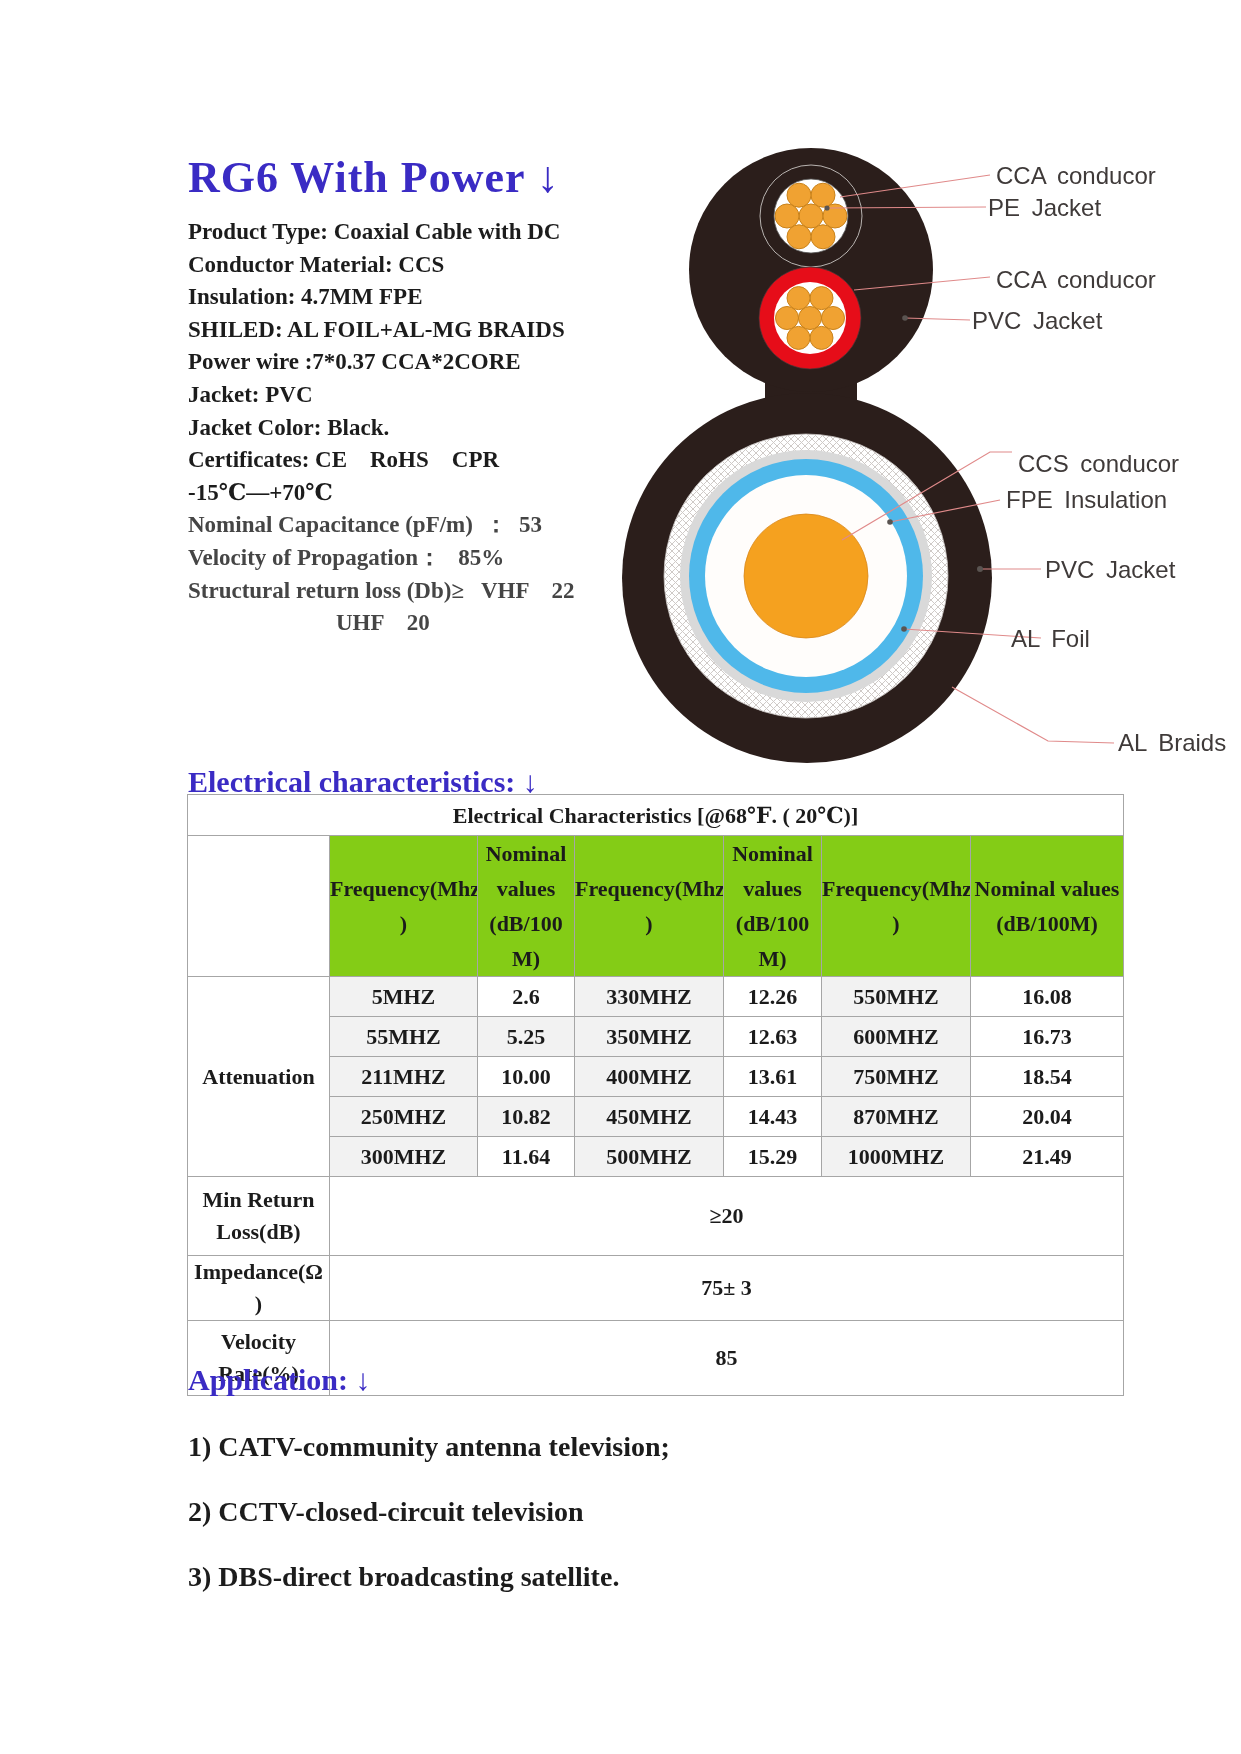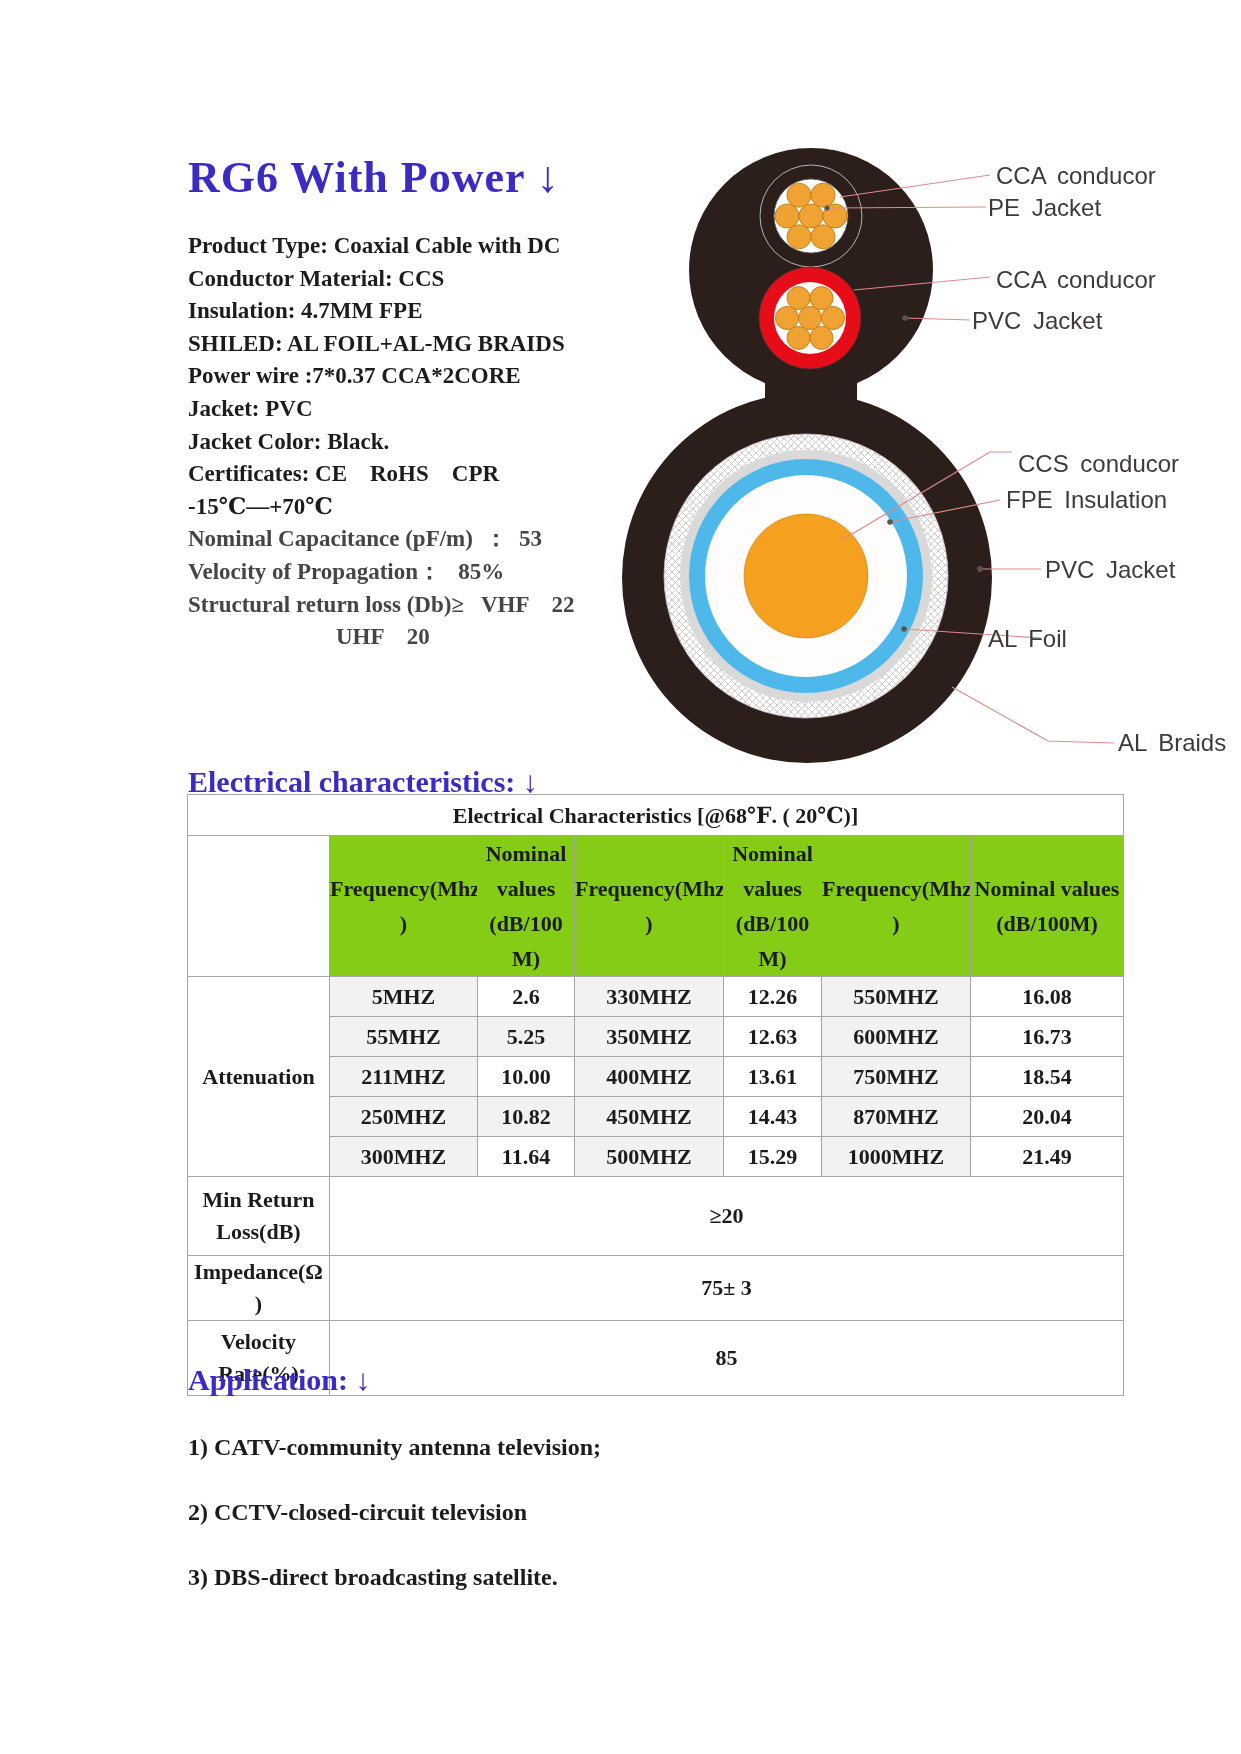--- a/index.html
+++ b/index.html
@@ -3,21 +3,21 @@
 <meta charset="utf-8">
 <style>
   html,body{margin:0;padding:0;background:#ffffff;}
   body{width:1241px;height:1754px;position:relative;overflow:hidden;
        font-family:"Liberation Serif","DejaVu Serif",serif;}
   .abs{position:absolute;}
   
   .doc-title{left:188px;top:152px;font-size:44px;font-weight:bold;color:#3a2bc4;letter-spacing:1px;}
   .sec-head{font-size:30px;font-weight:bold;color:#3a2bc4;}
   
-  .specs{left:188px;top:230px;width:470px;}
+  .specs{left:188px;top:216px;width:470px;}
   .spec{font-size:23px;font-weight:bold;color:#1c1c1c;line-height:32.6px;white-space:pre-wrap;}
   .spec.muted{color:#454545;}
   .spec.indent{padding-left:148px;}
   
   .dlabel{position:absolute;font-family:"Liberation Sans","DejaVu Sans",sans-serif;
           font-size:24px;color:#3f3a39;word-spacing:5px;white-space:nowrap;}
   
   table.elec{position:absolute;left:187px;top:794px;border-collapse:collapse;table-layout:fixed;
              width:936px;font-size:22px;font-weight:bold;color:#1b1b1b;}
   table.elec td{border:1px solid #a6a6a6;text-align:center;vertical-align:middle;
@@ -26,21 +26,21 @@
   td.hdr{background:#84cc16;white-space:pre-line;line-height:35px;}
   td.lbl{background:#ffffff;white-space:pre-line;line-height:32px;}
   tr.t-title td{height:40px;}
   tr.t-head td{height:139px;}
   tr.t-data td{height:39px;}
   tr.t-minr td{height:78px;}
   tr.t-imp td{height:38px;}
   tr.t-vel td{height:74px;}
   
   .apps{left:188px;top:1432px;}
-  .app-item{font-size:24px;font-weight:bold;color:#1c1c1c;height:30px;line-height:30px;margin-bottom:35px;white-space:pre;}
+  .app-item{font-size:28px;font-weight:bold;color:#1c1c1c;height:30px;line-height:30px;margin-bottom:35px;white-space:pre;}
   svg{position:absolute;left:560px;top:110px;}
 </style>
 </head>
 <body>
 
 <div class="abs doc-title">RG6 With Power ↓</div>
 
 <div class="abs specs">
   <div class="spec">Product Type: Coaxial Cable with DC</div>
   <div class="spec">Conductor Material: CCS</div>
@@ -119,21 +119,21 @@
   </g>
 </svg>
 
 <div class="dlabel" style="left:996px;top:162px;">CCA conducor</div>
 <div class="dlabel" style="left:988px;top:194px;">PE Jacket</div>
 <div class="dlabel" style="left:996px;top:266px;">CCA conducor</div>
 <div class="dlabel" style="left:972px;top:307px;">PVC Jacket</div>
 <div class="dlabel" style="left:1018px;top:450px;">CCS conducor</div>
 <div class="dlabel" style="left:1006px;top:486px;">FPE Insulation</div>
 <div class="dlabel" style="left:1045px;top:556px;">PVC Jacket</div>
-<div class="dlabel" style="left:988px;top:625px;">AL Foil</div>
+<div class="dlabel" style="left:1011px;top:625px;">AL Foil</div>
 <div class="dlabel" style="left:1118px;top:729px;">AL Braids</div>
 
 <div class="abs sec-head" style="left:188px;top:756px;margin-top:9px;">Electrical characteristics: ↓</div>
 
 <table class="elec">
   <colgroup>
     <col style="width:142px">
       <col style="width:148px">
       <col style="width:97px">
     <col style="width:149px">

